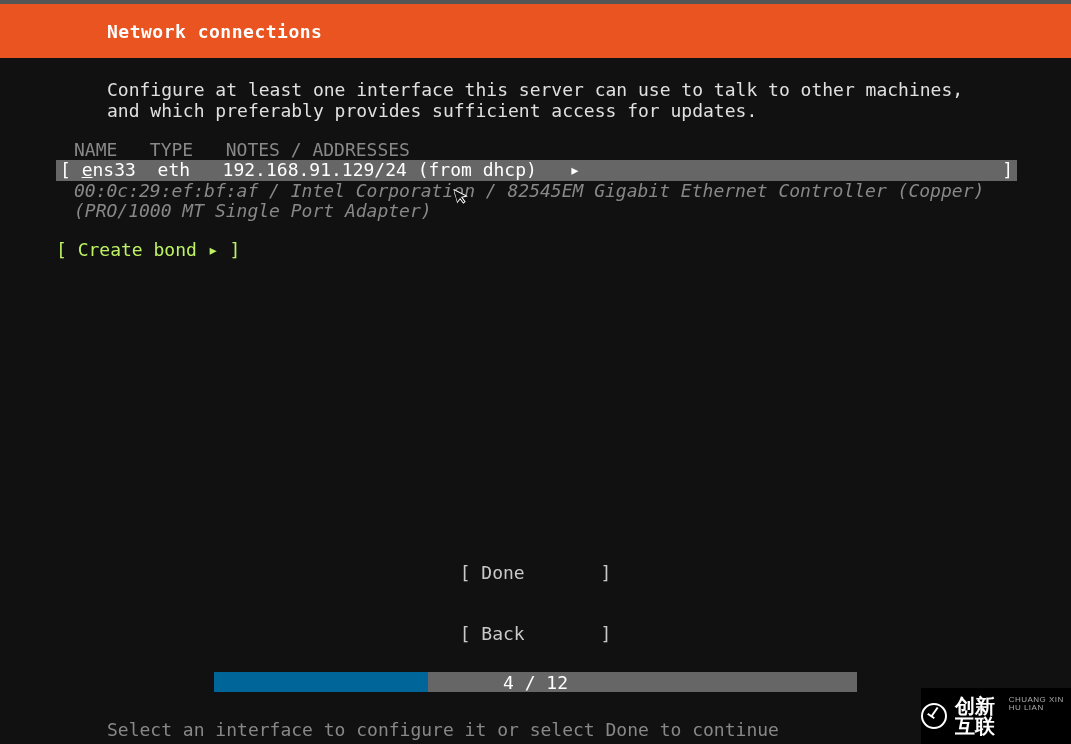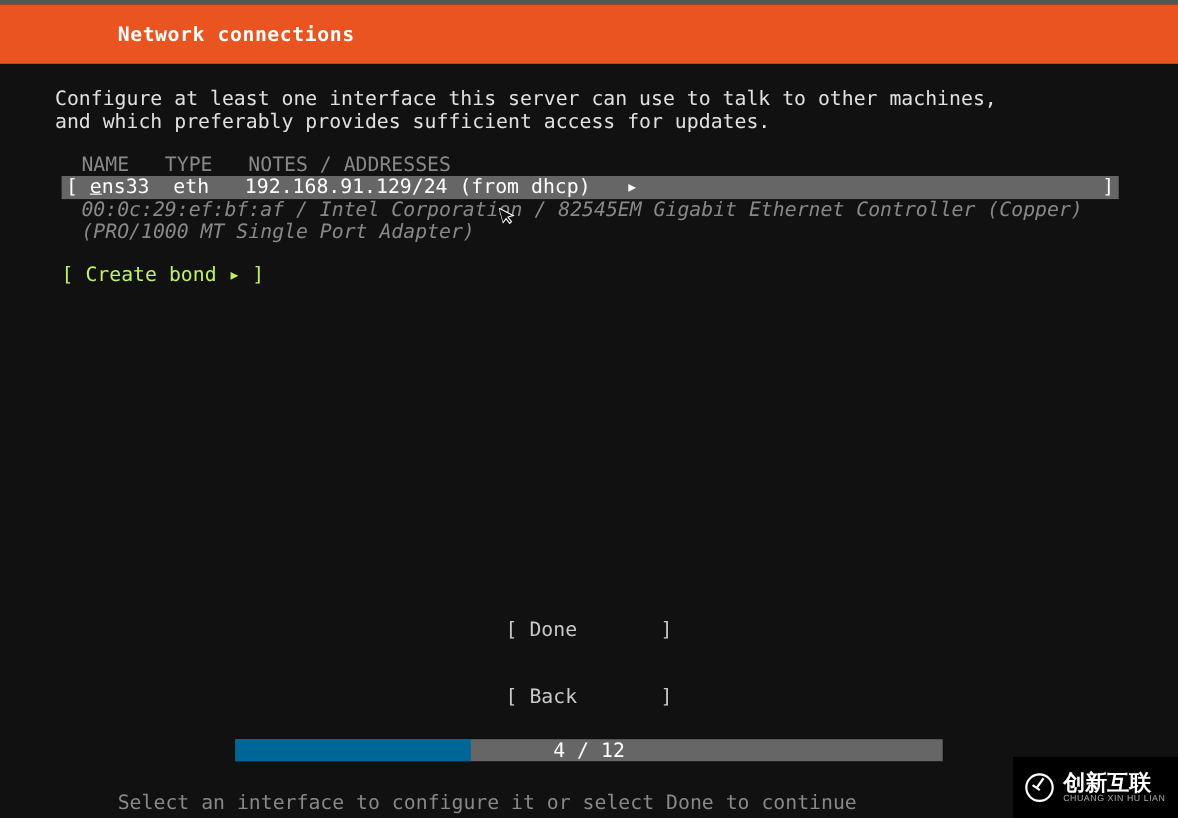--- a/index.html
+++ b/index.html
@@ -29,21 +29,21 @@
     .header-title {
       color: #ffffff;
       font-weight: bold;
       letter-spacing: 0.5px;
     }
     .content {
       padding: 22px 0 0 0;
     }
     .description {
       color: #e0e0e0;
-      padding-left: 50px;
+      padding-left: 107px;
       padding-right: 80px;
       line-height: 1.15;
     }
     .table-header {
       color: #888888;
       padding-left: 74px;
       margin-top: 18px;
       white-space: pre;
     }
     .interface-row {
@@ -145,21 +145,20 @@
     .watermark .logo-icon::after {
       content: "";
       position: absolute;
       right: 5px; top: 6px;
       width: 11px; height: 2px;
       background: #fff;
       transform: rotate(-55deg);
     }
     .watermark .logo-text {
       display: flex;
-      flex-direction: column;
       line-height: 1.0;
     }
     .watermark .logo-main { font-size: 20px; font-weight: bold; font-family: 'SimHei', sans-serif; }
     .watermark .logo-sub { font-size: 8px; letter-spacing: 0.5px; color: #aaa; font-family: sans-serif; }
     .underline { text-decoration: underline; }
     .cursor {
       position: absolute;
       left: 456px;
       top: 187px;
       font-size: 16px;

